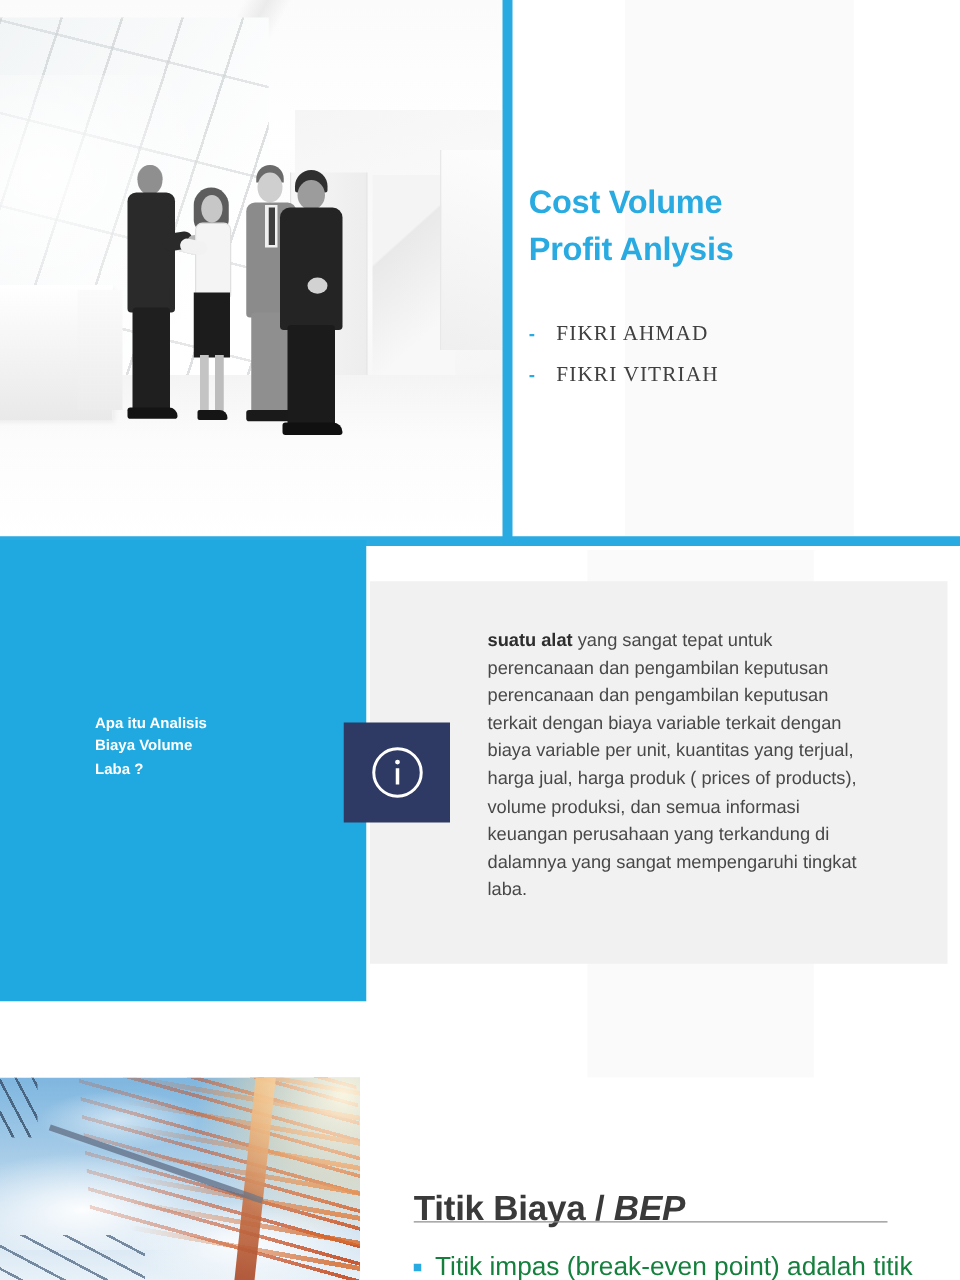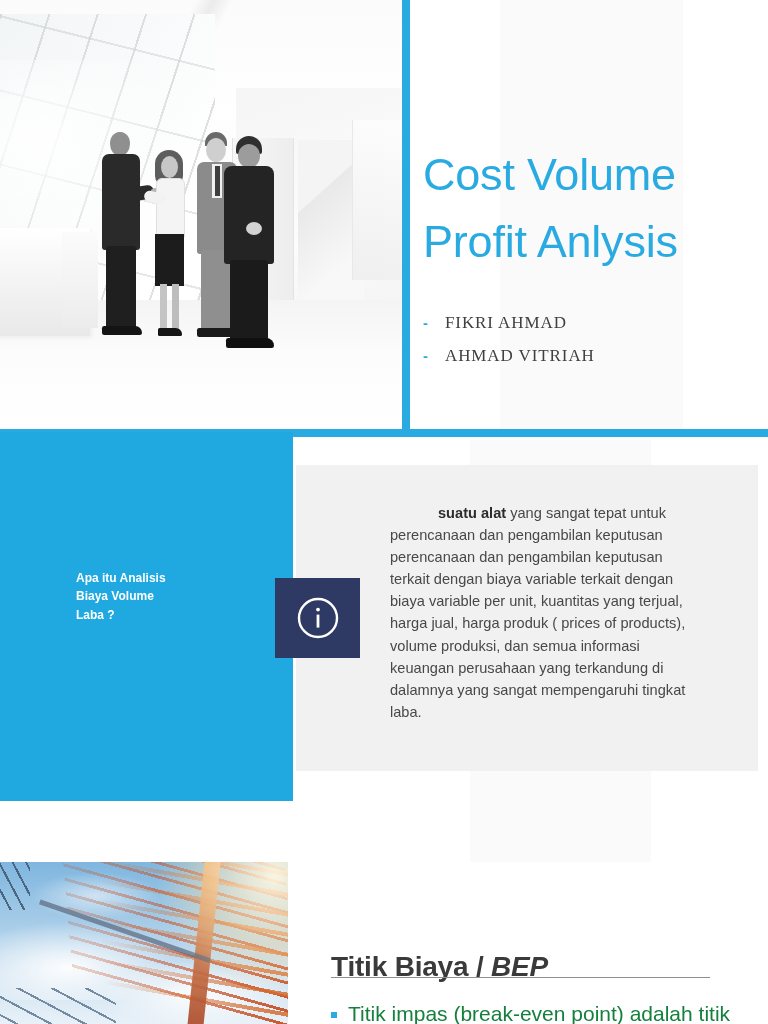--- a/index.html
+++ b/index.html
@@ -152,22 +152,22 @@
   }
   .title-hbar {
     position: absolute;
     left: 0; top: 429px;
     width: 872px; height: 8px;
     background: #29abe2;
   }
 
   .title-block { position: absolute; left: 423px; top: 142px; width: 330px; }
   .deck-title {
-    font-size: 45px;
-    font-weight: normal;
+    font-size: 26px;
+    font-weight: bold;
     color: #29abe2;
     line-height: 1.48;
     letter-spacing: -.2px;
     white-space: pre-line;
     margin: 0;
   }
   .author-list { margin: 38px 0 0 0; padding: 0; list-style: none; }
   .author-item {
     display: flex;
     align-items: baseline;
@@ -232,21 +232,21 @@
   }
   .def-body {
     position: absolute;
     left: 390px; top: 487px;
     width: 296px;
     font-size: 14.6px;
     color: #484848;
     line-height: 1.52;
     text-align: left;
   }
-  .def-body b { color: #2d2d2d; font-weight: bold; margin-left: 48px; }
+  .def-body b { color: #2d2d2d; font-weight: bold; }
 
   
   .section-bep {
     position: absolute;
     left: 0; top: 862px;
     width: 768px; height: 162px;
     background: #ffffff;
     overflow: hidden;
   }
   
@@ -422,21 +422,21 @@
       <h1 class="deck-title">Cost Volume
 Profit Anlysis</h1>
 
       <ul class="author-list">
         <li class="author-item">
           <span class="author-dash">-</span>
           <span>FIKRI AHMAD</span>
         </li>
         <li class="author-item">
           <span class="author-dash">-</span>
-          <span>AHMAD VITRIAH</span>
+          <span>FIKRI VITRIAH</span>
         </li>
       </ul>
     </div>
   </section>
 
   <section class="section-definition">
     <div class="def-softband"></div>
     <div class="def-graypanel"></div>
     <div class="def-cyanblock"></div>
   </section>

